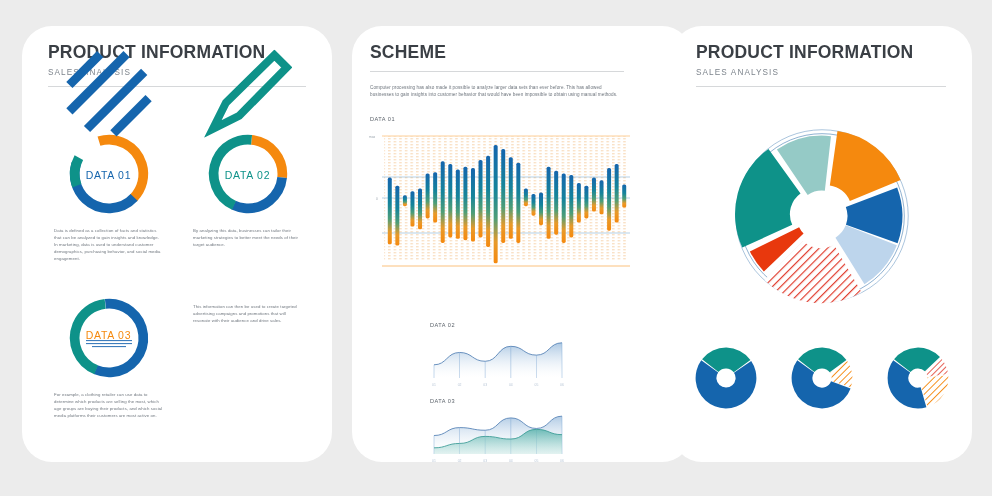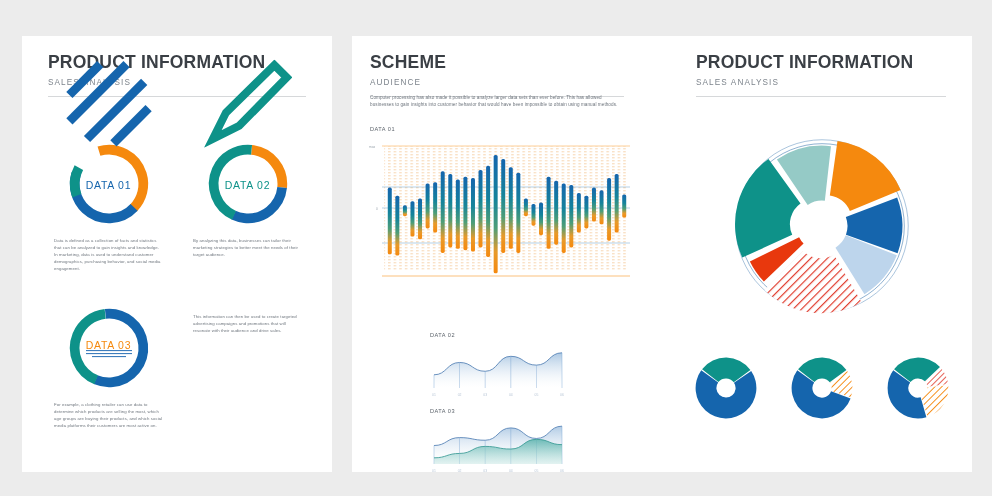--- a/index.html
+++ b/index.html
@@ -5,21 +5,21 @@
   html,body{margin:0;padding:0;}
   body{
     width:992px;height:496px;
     background:#ececec;
     font-family:"Liberation Sans", sans-serif;
     overflow:hidden;
     position:relative;
   }
   .board{position:absolute;inset:0;display:flex;gap:0;}
   .panel{
-    position:absolute;top:36px;background:#ffffff;height:436px;
+    position:absolute;top:26px;background:#ffffff;height:436px;border-radius:30px;
   }
   #panel-1{left:22px;width:310px;}
   #panel-2{left:352px;width:340px;}
   #panel-3{left:672px;width:300px;}
 
   .head-title{
     font-size:17.5px;letter-spacing:.2px;font-weight:700;color:#3a3f45;
     margin:0;padding:0;line-height:1;
   }
   .head-sub{
@@ -137,21 +137,20 @@
 
     <div class="donut-cell" style="left:163px;top:268px;">
       <div class="cell-text body-text">This information can then be used to create targeted advertising campaigns and promotions that will resonate with their audience and drive sales.</div>
     </div>
   </section>
 
   <section class="panel" id="panel-2">
 
     <div class="p2-head">
       <div class="head-title">SCHEME</div>
-      <div class="head-sub">AUDIENCE</div>
       <div class="head-rule"></div>
     </div>
 
     <div class="p2-para body-text" style="font-size:4.6px">Computer processing has also made it possible to analyze larger data sets than ever before. This has allowed businesses to gain insights into customer behavior that would have been impossible to obtain using manual methods.</div>
 
     <div class="p2-cap" style="left:18px;top:90px;">DATA 01</div>
 
     <div class="chartbox" style="left:8px;top:100px;width:274px;height:148px;">
       <svg width="274" height="148" viewBox="0 0 274 148">
         <defs>

